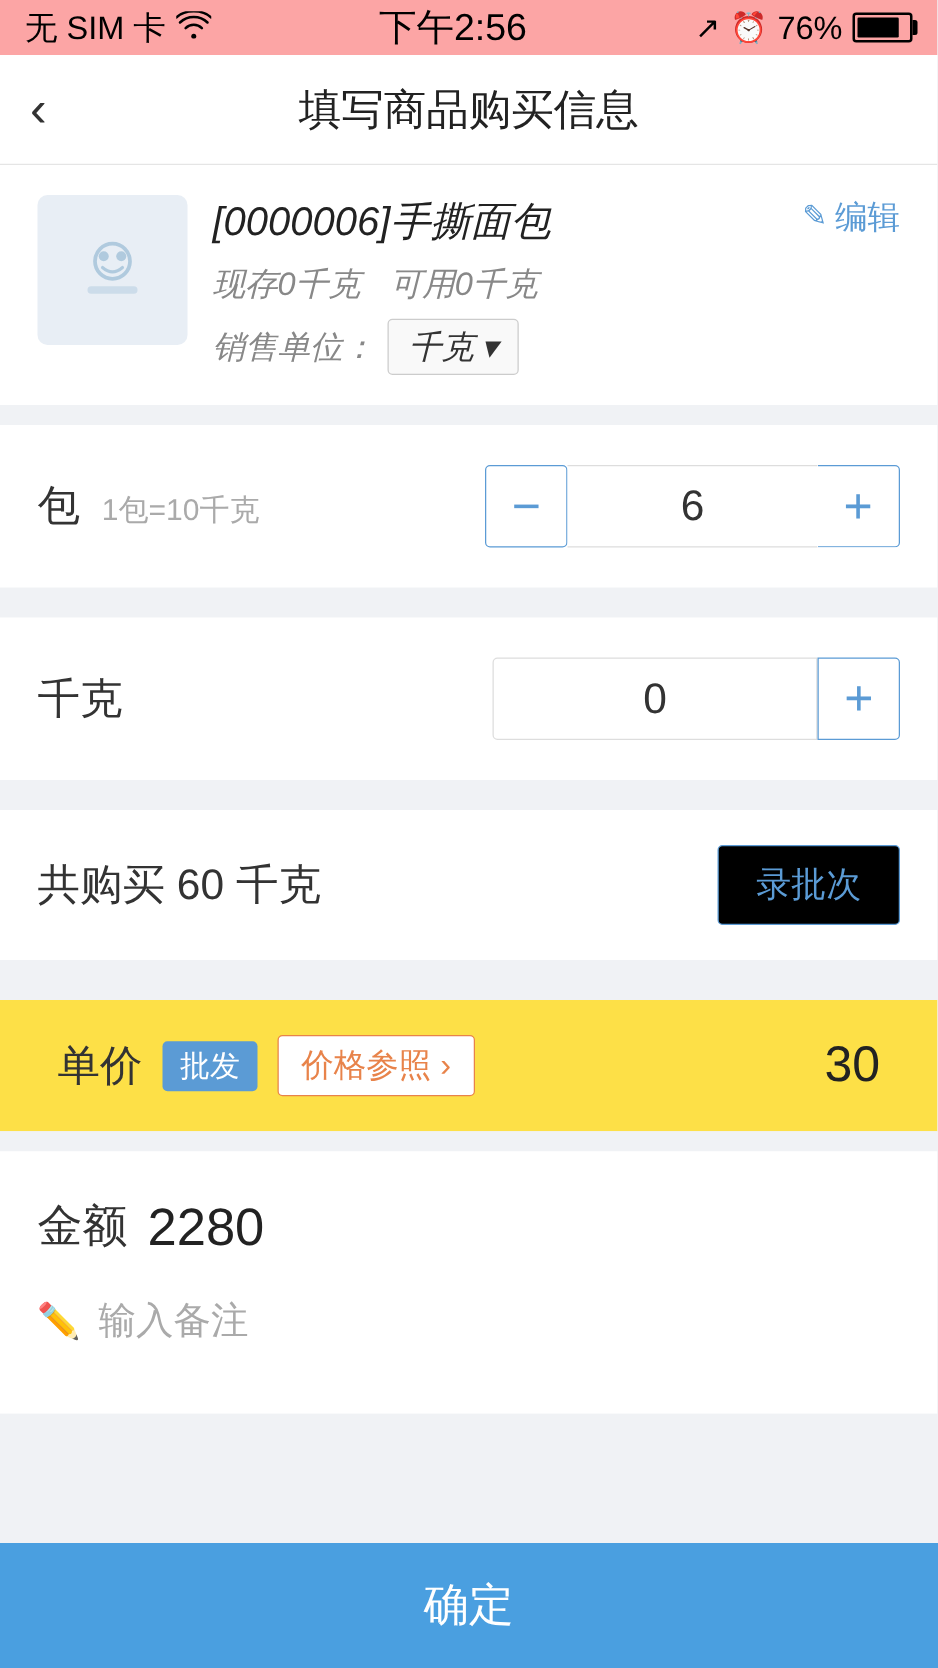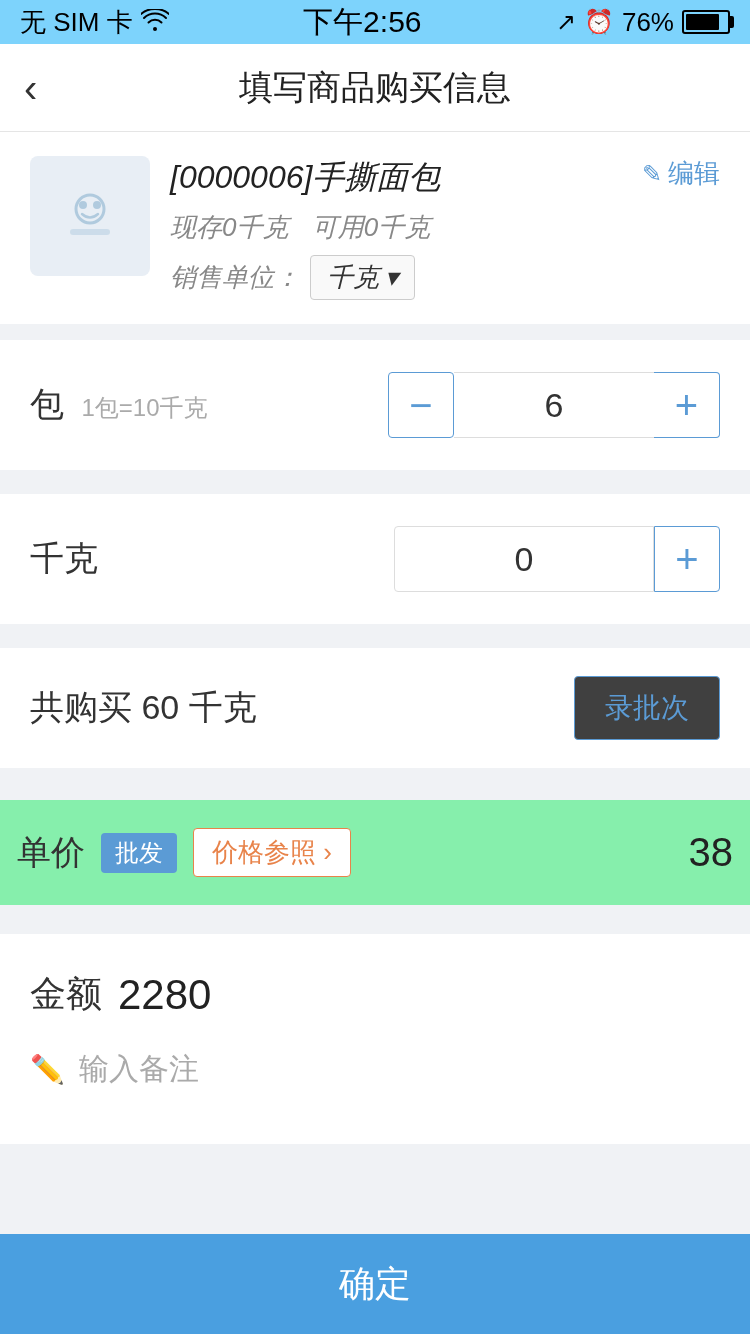--- a/index.html
+++ b/index.html
@@ -11,21 +11,21 @@
       background: #f0f2f5;
       font-size: 32px;
       color: #333;
       position: relative;
     }
 
     
     .status-bar {
       width: 750px;
       height: 44px;
-      background: #7dd3fc;
+      background: #fca5a5;
       display: flex;
       align-items: center;
       justify-content: space-between;
       padding: 0 20px;
       font-size: 26px;
       color: #000;
     }
     .status-left { display: flex; align-items: center; gap: 8px; }
     .status-center { font-size: 30px; font-weight: 500; }
     .status-right { display: flex; align-items: center; gap: 8px; font-size: 26px; }
@@ -169,31 +169,31 @@
       justify-content: space-between;
       margin-bottom: 16px;
     }
     .summary-text { font-size: 34px; color: #333; }
     .batch-btn {
       border: 1px solid #5B9BD5;
       color: #5B9BD5;
       font-size: 28px;
       padding: 12px 30px;
       border-radius: 4px;
-      background: #404040;
+      background: #000000;
     }
 
     
     .price-section {
-      background: #86efac;
-      padding: 28px 17px;
+      background: #fde047;
+      padding: 28px 46px;
       display: flex;
       align-items: center;
       gap: 16px;
-      margin-bottom: 13px;
+      margin-bottom: 0;
     }
     .price-label { font-size: 34px; color: #333; }
     .price-tag {
       background: #5B9BD5;
       color: #fff;
       font-size: 24px;
       padding: 4px 14px;
       border-radius: 4px;
     }
     .price-ref-btn {
@@ -371,21 +371,21 @@
   <button class="batch-btn">录批次</button>
 </div>
 
 <div style="background:#f0f2f5; height:16px;"></div>
 <div class="price-section">
   <span class="price-label">单价</span>
   <span class="price-tag">批发</span>
   <button class="price-ref-btn">
     <span>价格参照 ›</span>
   </button>
-  <span class="price-value">38</span>
+  <span class="price-value">30</span>
 </div>
 
 <div style="background:#f0f2f5; height:16px;"></div>
 <div style="background:#fff; padding: 36px 30px 30px;">
   <div class="amount-row">
     <span class="amount-label">金额</span>
     <span class="amount-value">2280</span>
   </div>
   <div class="remark-row">
     <span style="font-size:28px; color:#aaa;">✏️</span>

